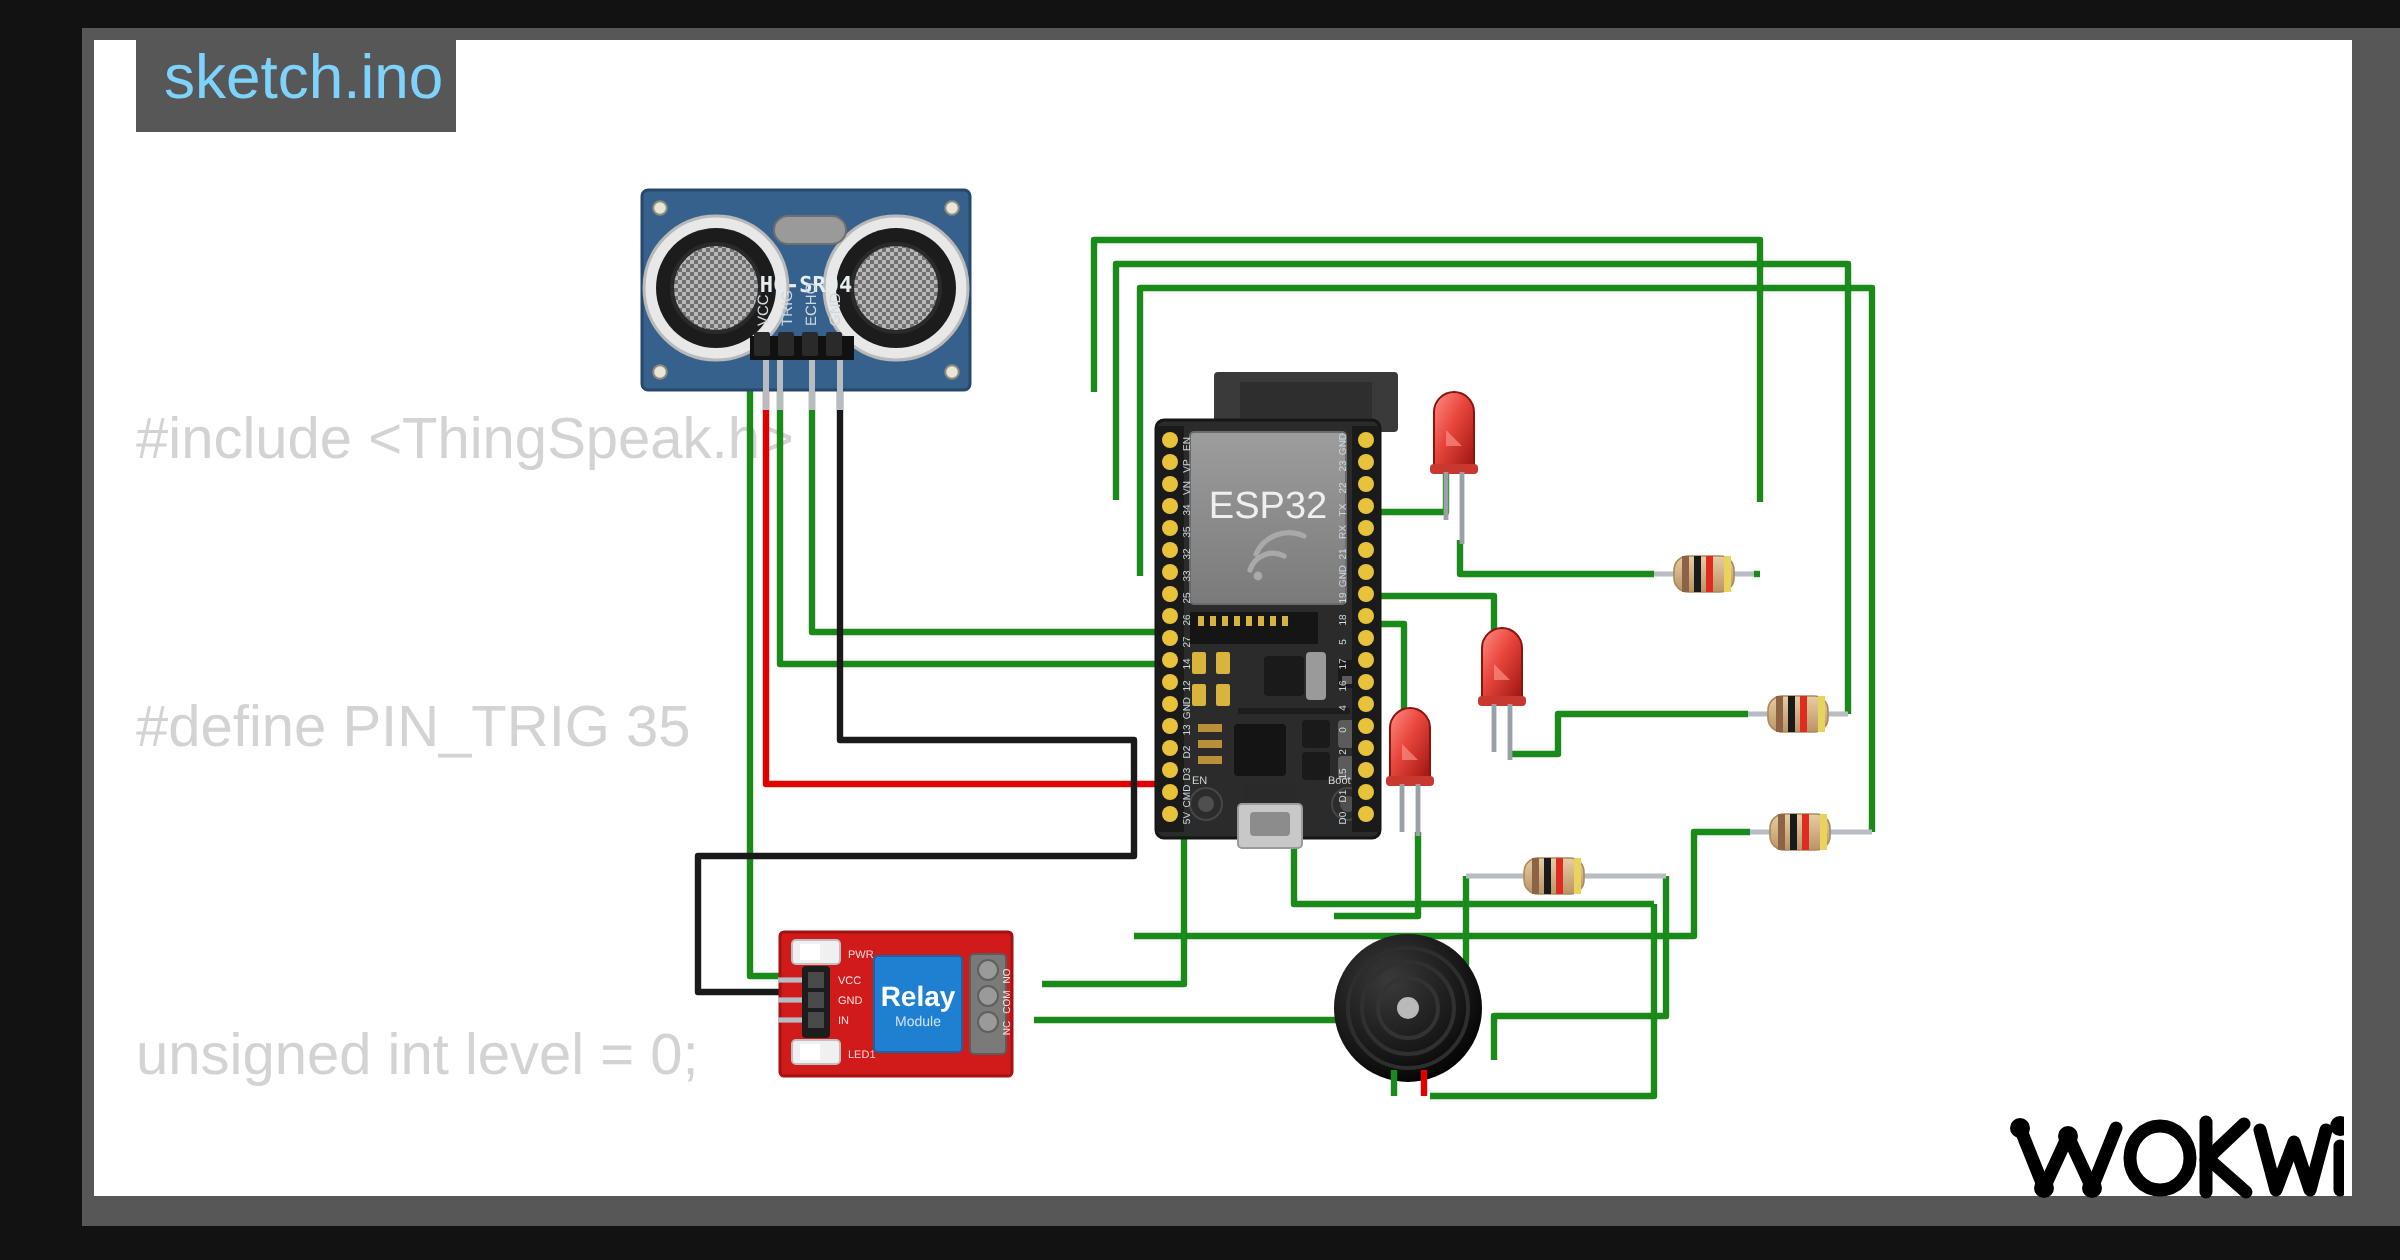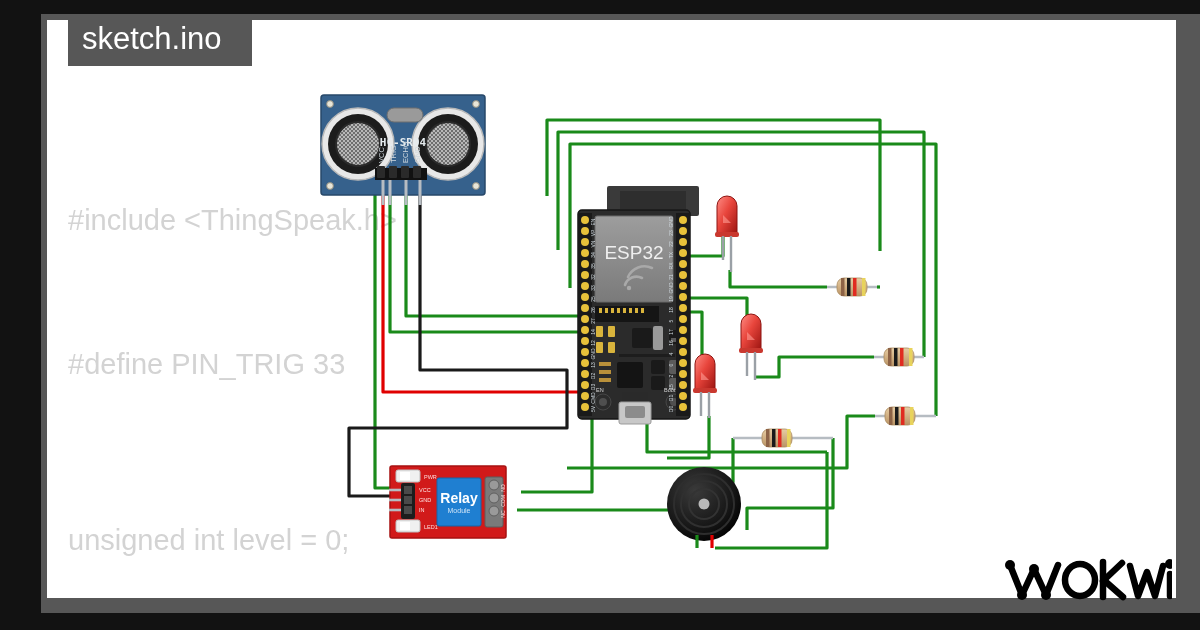--- a/index.html
+++ b/index.html
@@ -28,23 +28,23 @@
     position: absolute;
     left: 47px; top: 20px;
     width: 1129px; height: 578px;
     background: #ffffff;
     overflow: hidden;
   }
   
   #file-tab {
     position: absolute;
     left: 68px; top: 15px;
-    padding: 6px 30px 9px 14px;
+    padding: 6px 6px 9px 14px;
     background: #575757;
-    color: #ffffff;
+    color: #7dd3fc;
     font-size: 31px;
     line-height: 36px;
     letter-spacing: 0px;
     z-index: 40;
     white-space: nowrap;
   }
   
   #code-layer {
     position: absolute;
     left: 68px; top: 100px;
@@ -86,28 +86,28 @@
 <body>
 
 <div id="root">
 
   <div id="window-frame"></div>
 
   <div id="canvas">
 
     <div id="code-layer" style="left:21px; top:80px;">
       <div class="code-line">#include &lt;ThingSpeak.h&gt;</div>
-      <div class="code-line">#define PIN_TRIG 33</div>
+      <div class="code-line">#define PIN_TRIG 35</div>
       
       
       
       
       
     </div>
-    <div id="code-tail" style="left:21px; top:496px;">unsigned int level = 0;</div>
+    <div id="code-tail" style="left:21px; top:484px;">unsigned int level = 0;</div>
 
     <svg id="diagram" viewBox="0 0 1129 578">
       <defs>
         <linearGradient id="gradLedRed" x1="0" y1="0" x2="1" y2="1">
           <stop offset="0%" stop-color="#ff8d85"></stop>
           <stop offset="45%" stop-color="#e8453c"></stop>
           <stop offset="100%" stop-color="#9b1410"></stop>
         </linearGradient>
         <linearGradient id="gradShield" x1="0" y1="0" x2="0" y2="1">
           <stop offset="0%" stop-color="#9d9d9d"></stop>

